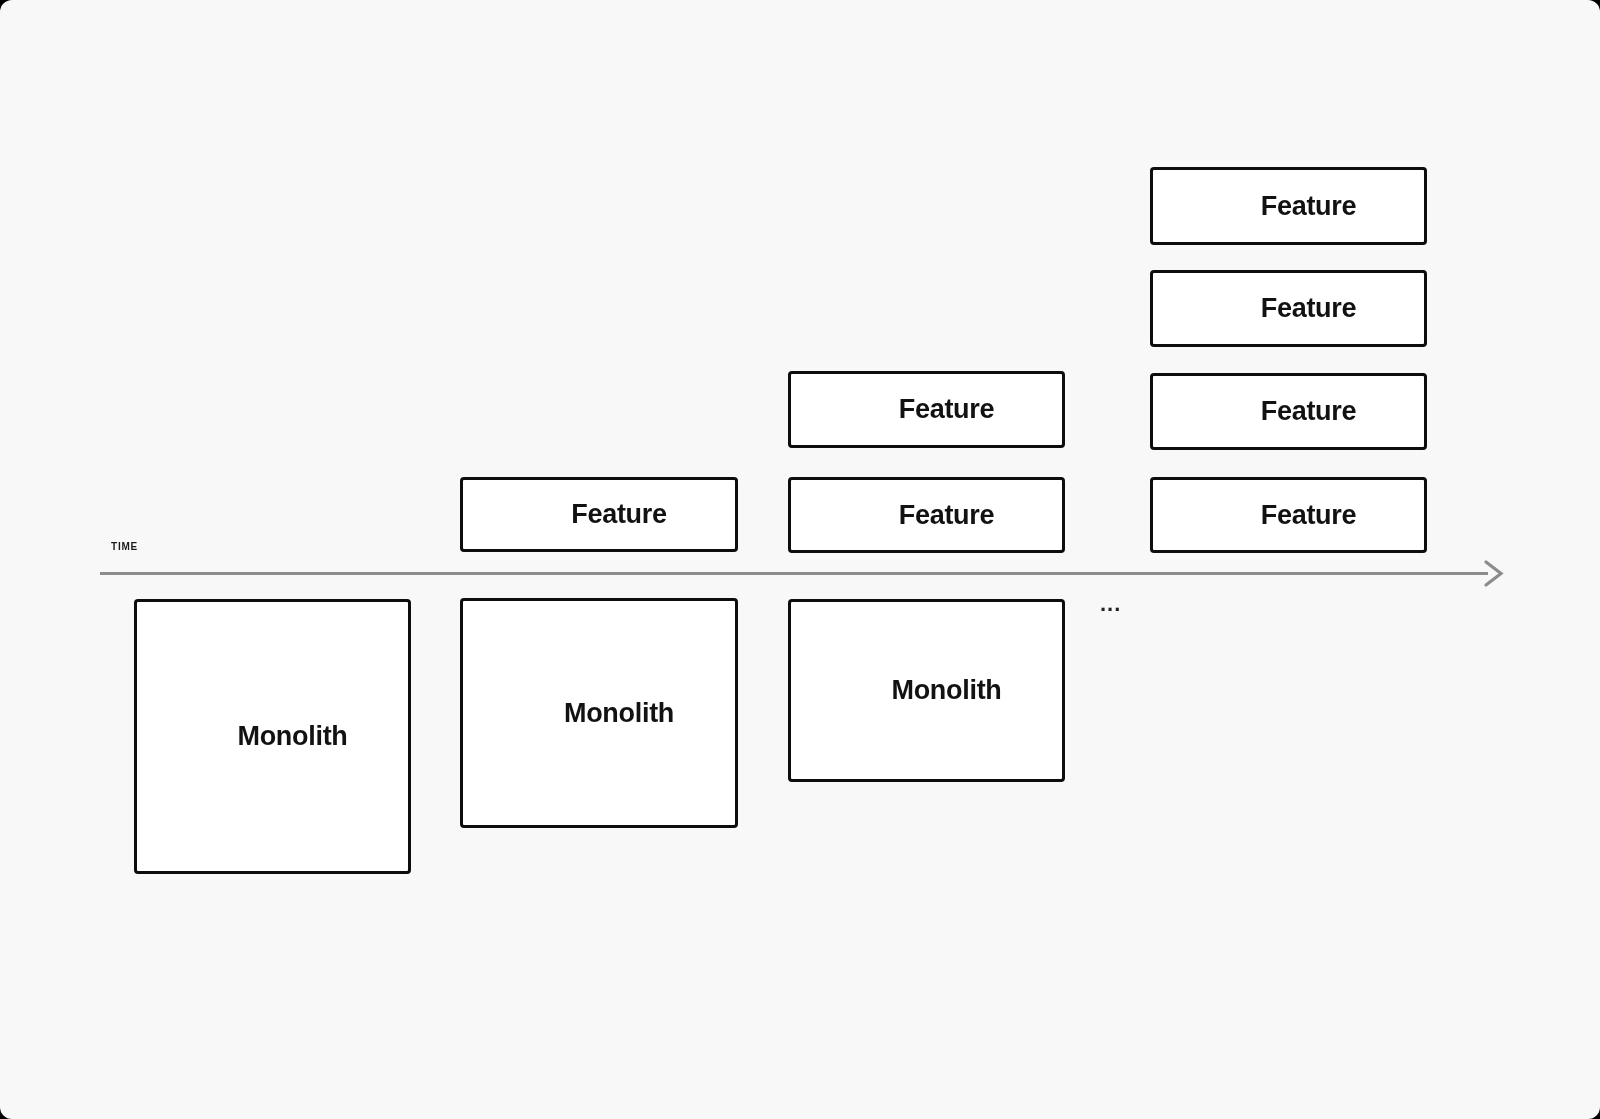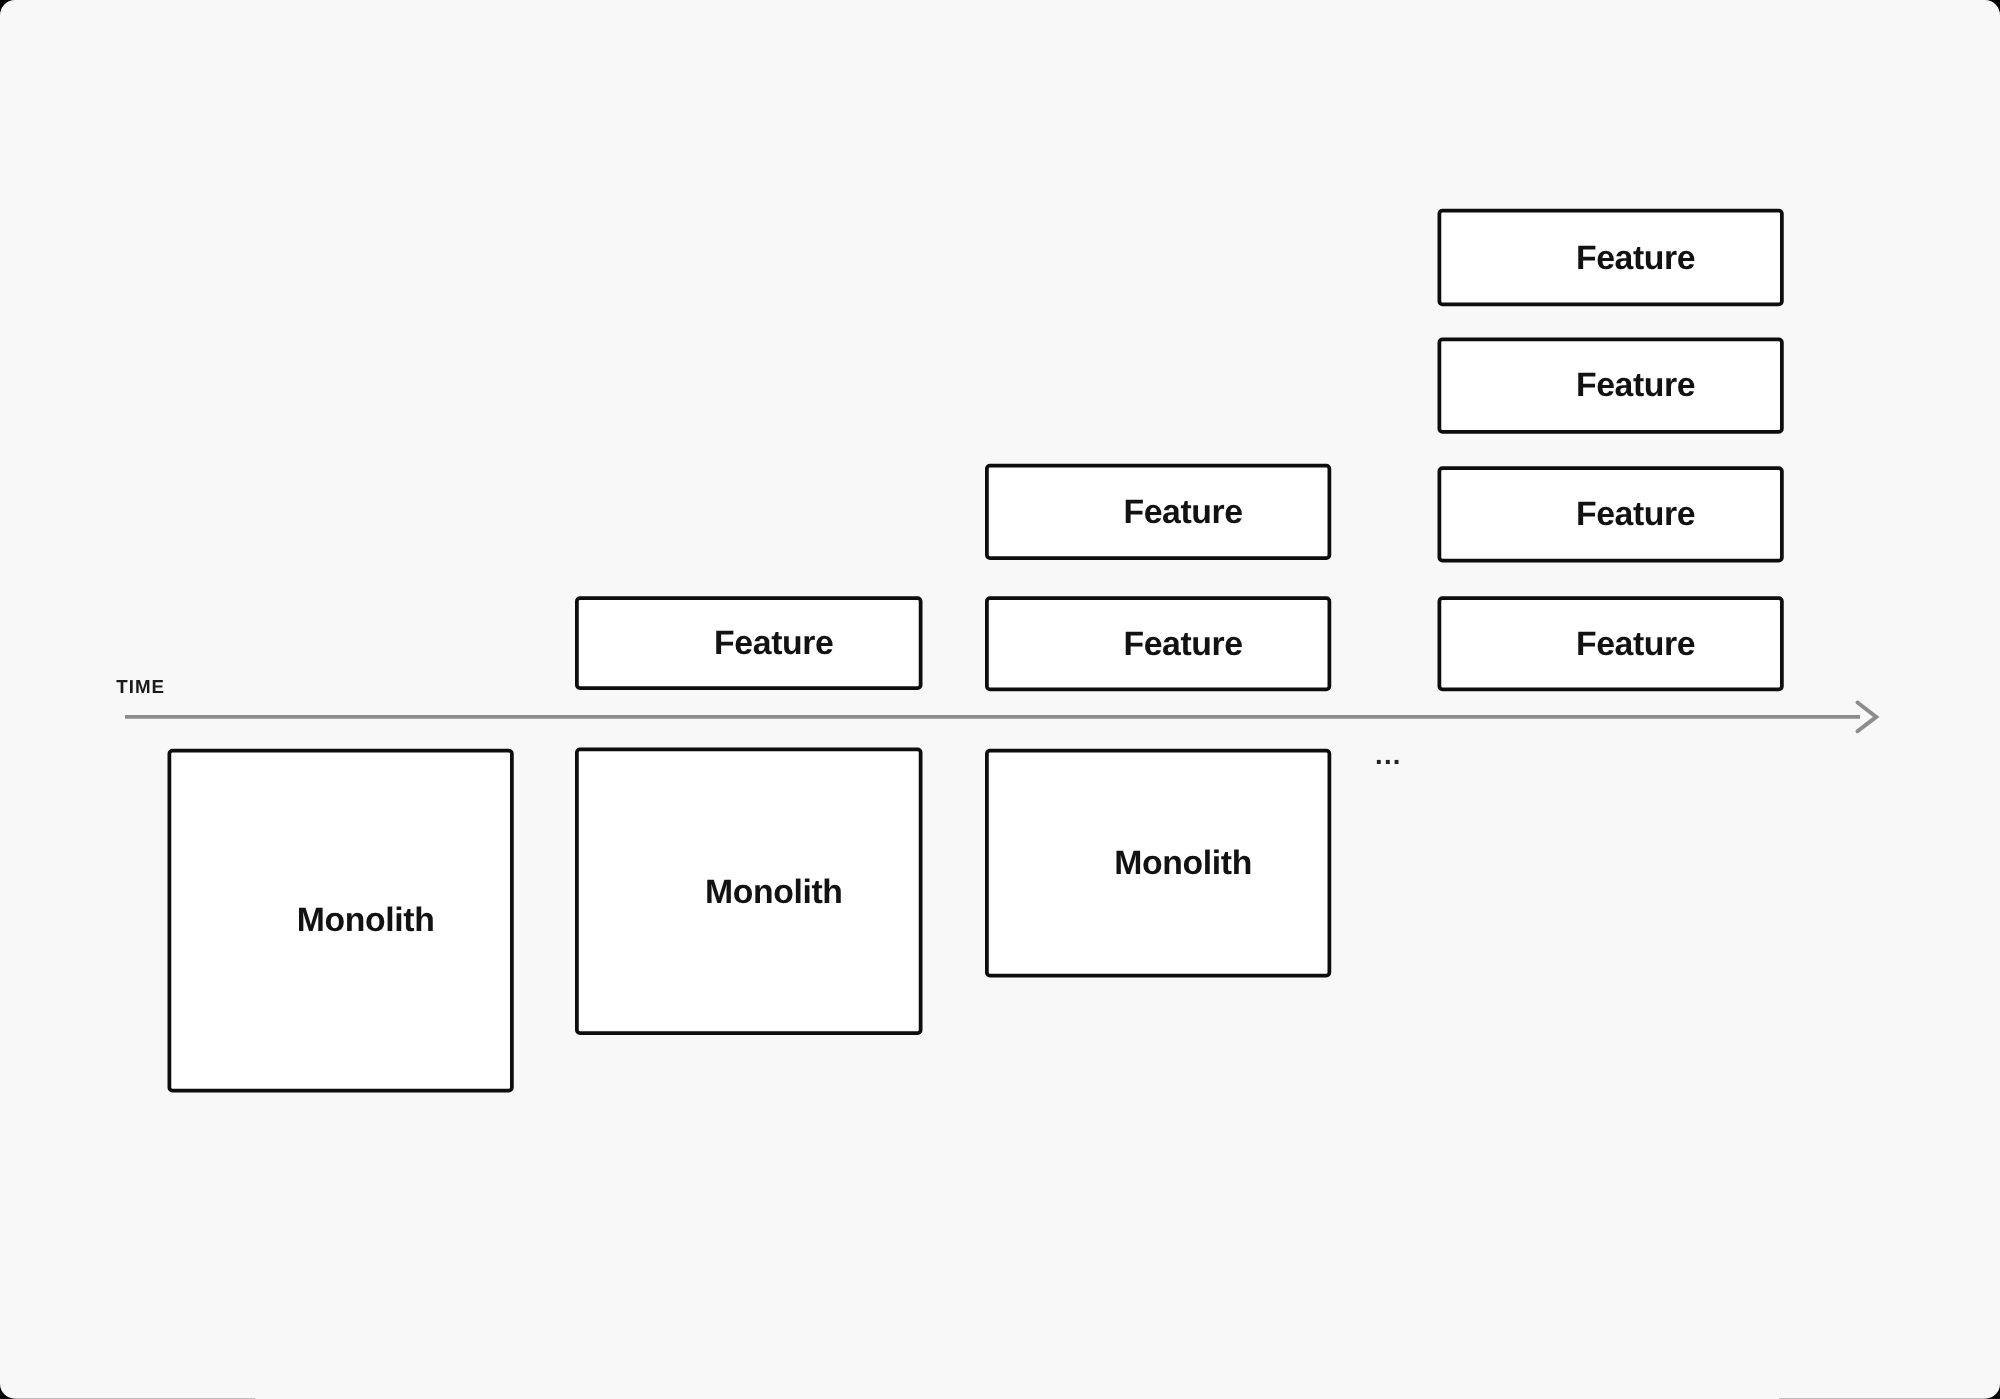--- a/index.html
+++ b/index.html
@@ -48,23 +48,23 @@
   .c3-f1 { left: 788px; top: 477px; width: 277px; height: 76px; }
   .m3    { left: 788px; top: 599px; width: 277px; height: 183px; }
   
   .c4-f4 { left: 1150px; top: 167px; width: 277px; height: 78px; }
   .c4-f3 { left: 1150px; top: 270px; width: 277px; height: 77px; }
   .c4-f2 { left: 1150px; top: 373px; width: 277px; height: 77px; }
   .c4-f1 { left: 1150px; top: 477px; width: 277px; height: 76px; }
 
   .time-label {
     position: absolute;
-    left: 93px;
+    left: 111px;
     top: 541px;
-    font-size: 15px;
+    font-size: 10px;
     font-weight: bold;
     letter-spacing: 0.8px;
     color: #1b1b1b;
   }
   .axis-line {
     position: absolute;
     left: 100px;
     top: 572px;
     width: 1388px;
     height: 3px;

